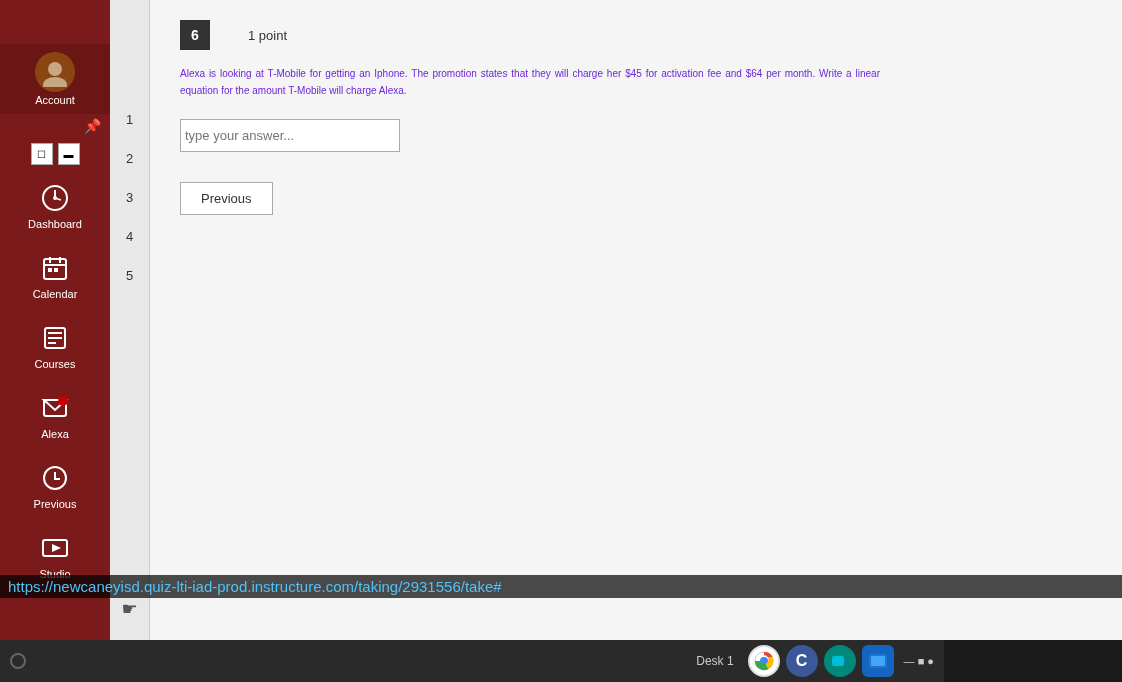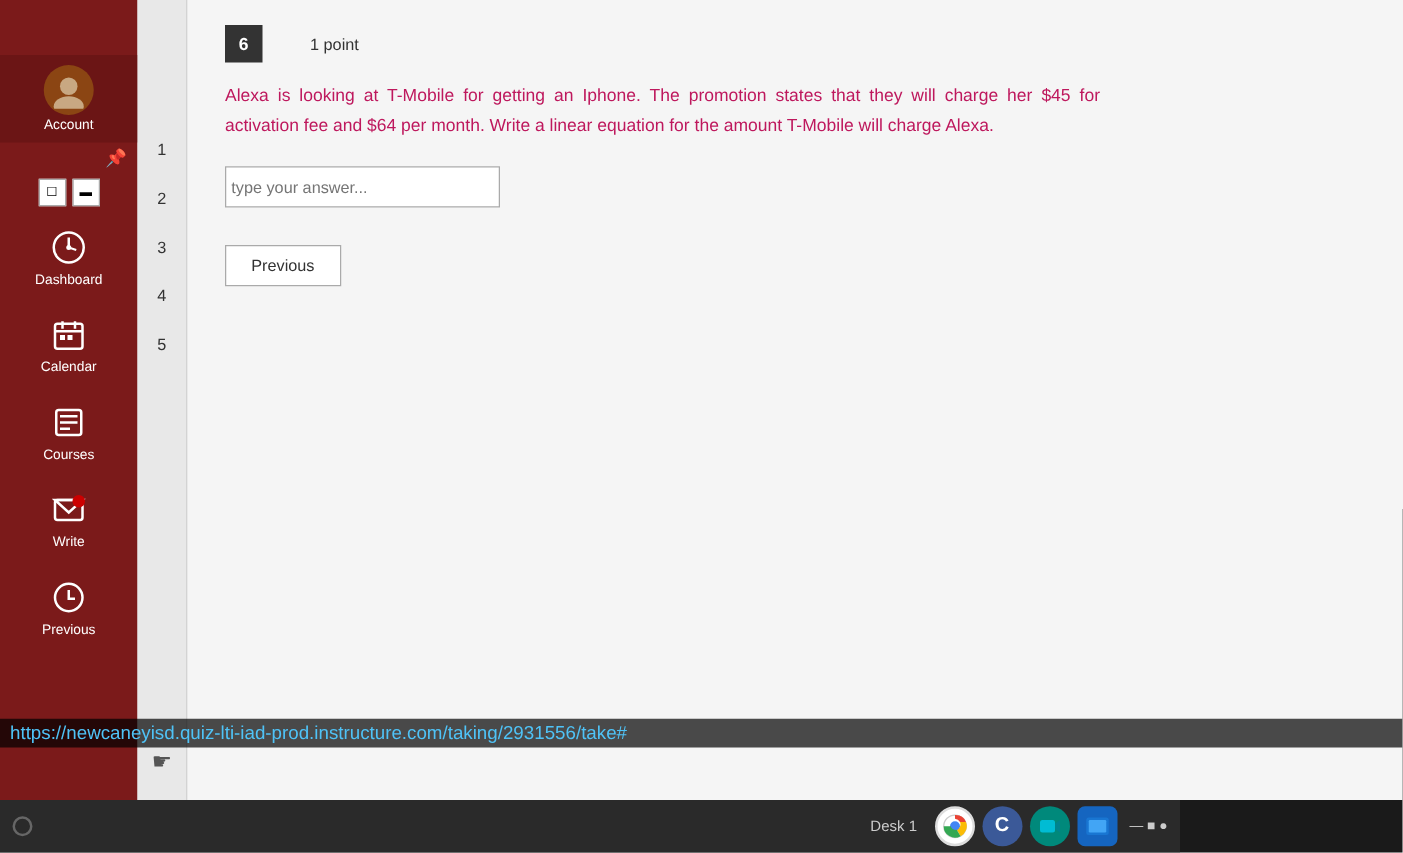--- a/index.html
+++ b/index.html
@@ -136,23 +136,23 @@
       flex-shrink: 0;
     }
 
     .question-points {
       font-size: 13px;
       color: #333;
       margin-left: 28px;
     }
 
     .question-text {
-      font-size: 14px;
+      font-size: 10px;
       line-height: 1.7;
-      color: #be185d;
+      color: #6d28d9;
       margin-bottom: 20px;
       max-width: 700px;
       text-align: justify;
     }
 
     .answer-input {
       border: 1px solid #aaa;
       background: white;
       padding: 8px 4px;
       font-size: 13px;
@@ -353,33 +353,42 @@
     </div>
 
     <div class="sidebar-item">
       <div class="sidebar-icon">
         <svg width="28" height="28" viewBox="0 0 28 28">
           <rect x="3" y="6" width="22" height="16" rx="2" fill="none" stroke="white" stroke-width="2"></rect>
           <polygon points="3,6 14,16 25,6" fill="none" stroke="white" stroke-width="2"></polygon>
           <circle cx="22" cy="7" r="5" fill="#cc0000"></circle>
         </svg>
       </div>
-      <span class="sidebar-label">Write</span>
+      <span class="sidebar-label">Alexa</span>
     </div>
 
     <div class="sidebar-item">
       <div class="sidebar-icon">
         <svg width="28" height="28" viewBox="0 0 28 28">
           <circle cx="14" cy="14" r="11" fill="none" stroke="white" stroke-width="2"></circle>
           <path d="M14 8 L14 15 L19 15" stroke="white" stroke-width="2" fill="none"></path>
         </svg>
       </div>
       <span class="sidebar-label">Previous</span>
     </div>
 
+    <div class="sidebar-item">
+      <div class="sidebar-icon">
+        <svg width="28" height="28" viewBox="0 0 28 28">
+          <rect x="2" y="6" width="24" height="16" rx="2" fill="none" stroke="white" stroke-width="2"></rect>
+          <polygon points="11,10 20,14 11,18" fill="white"></polygon>
+        </svg>
+      </div>
+      <span class="sidebar-label">Studio</span>
+    </div>
   </div>
 
   <div class="number-sidebar">
     <div class="number-item">1</div>
     <div class="number-item">2</div>
     <div class="number-item">3</div>
     <div class="number-item">4</div>
     <div class="number-item">5</div>
 
     <div style="margin-top: auto; padding-bottom: 20px; font-size: 18px; color: #555; cursor: pointer;">☛</div>

